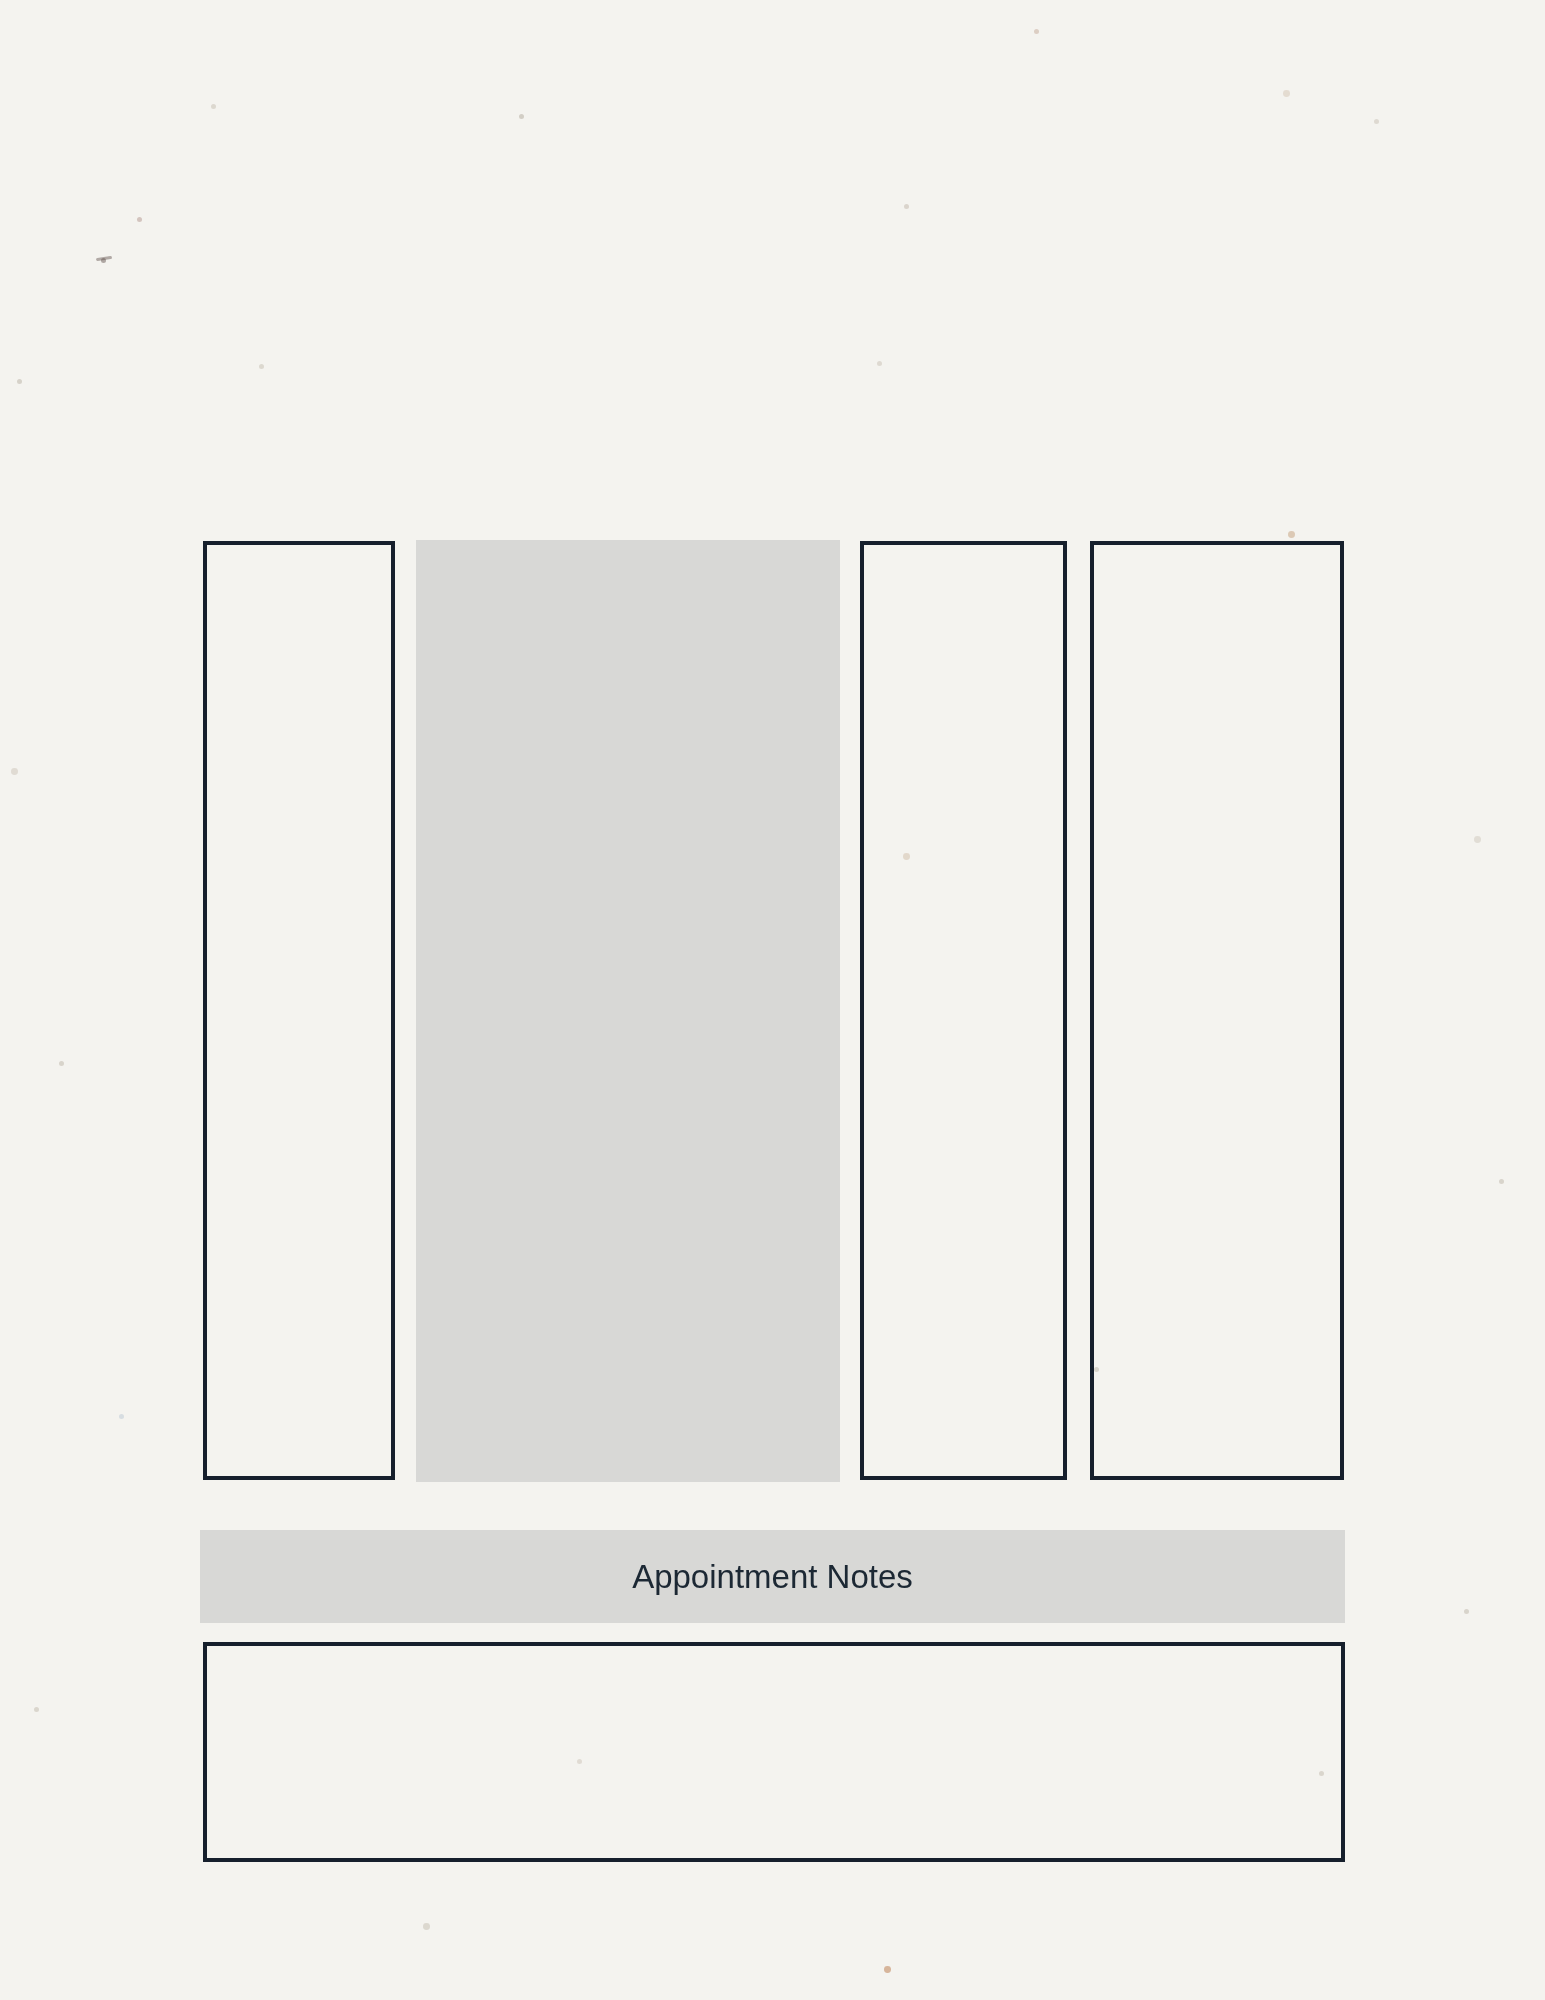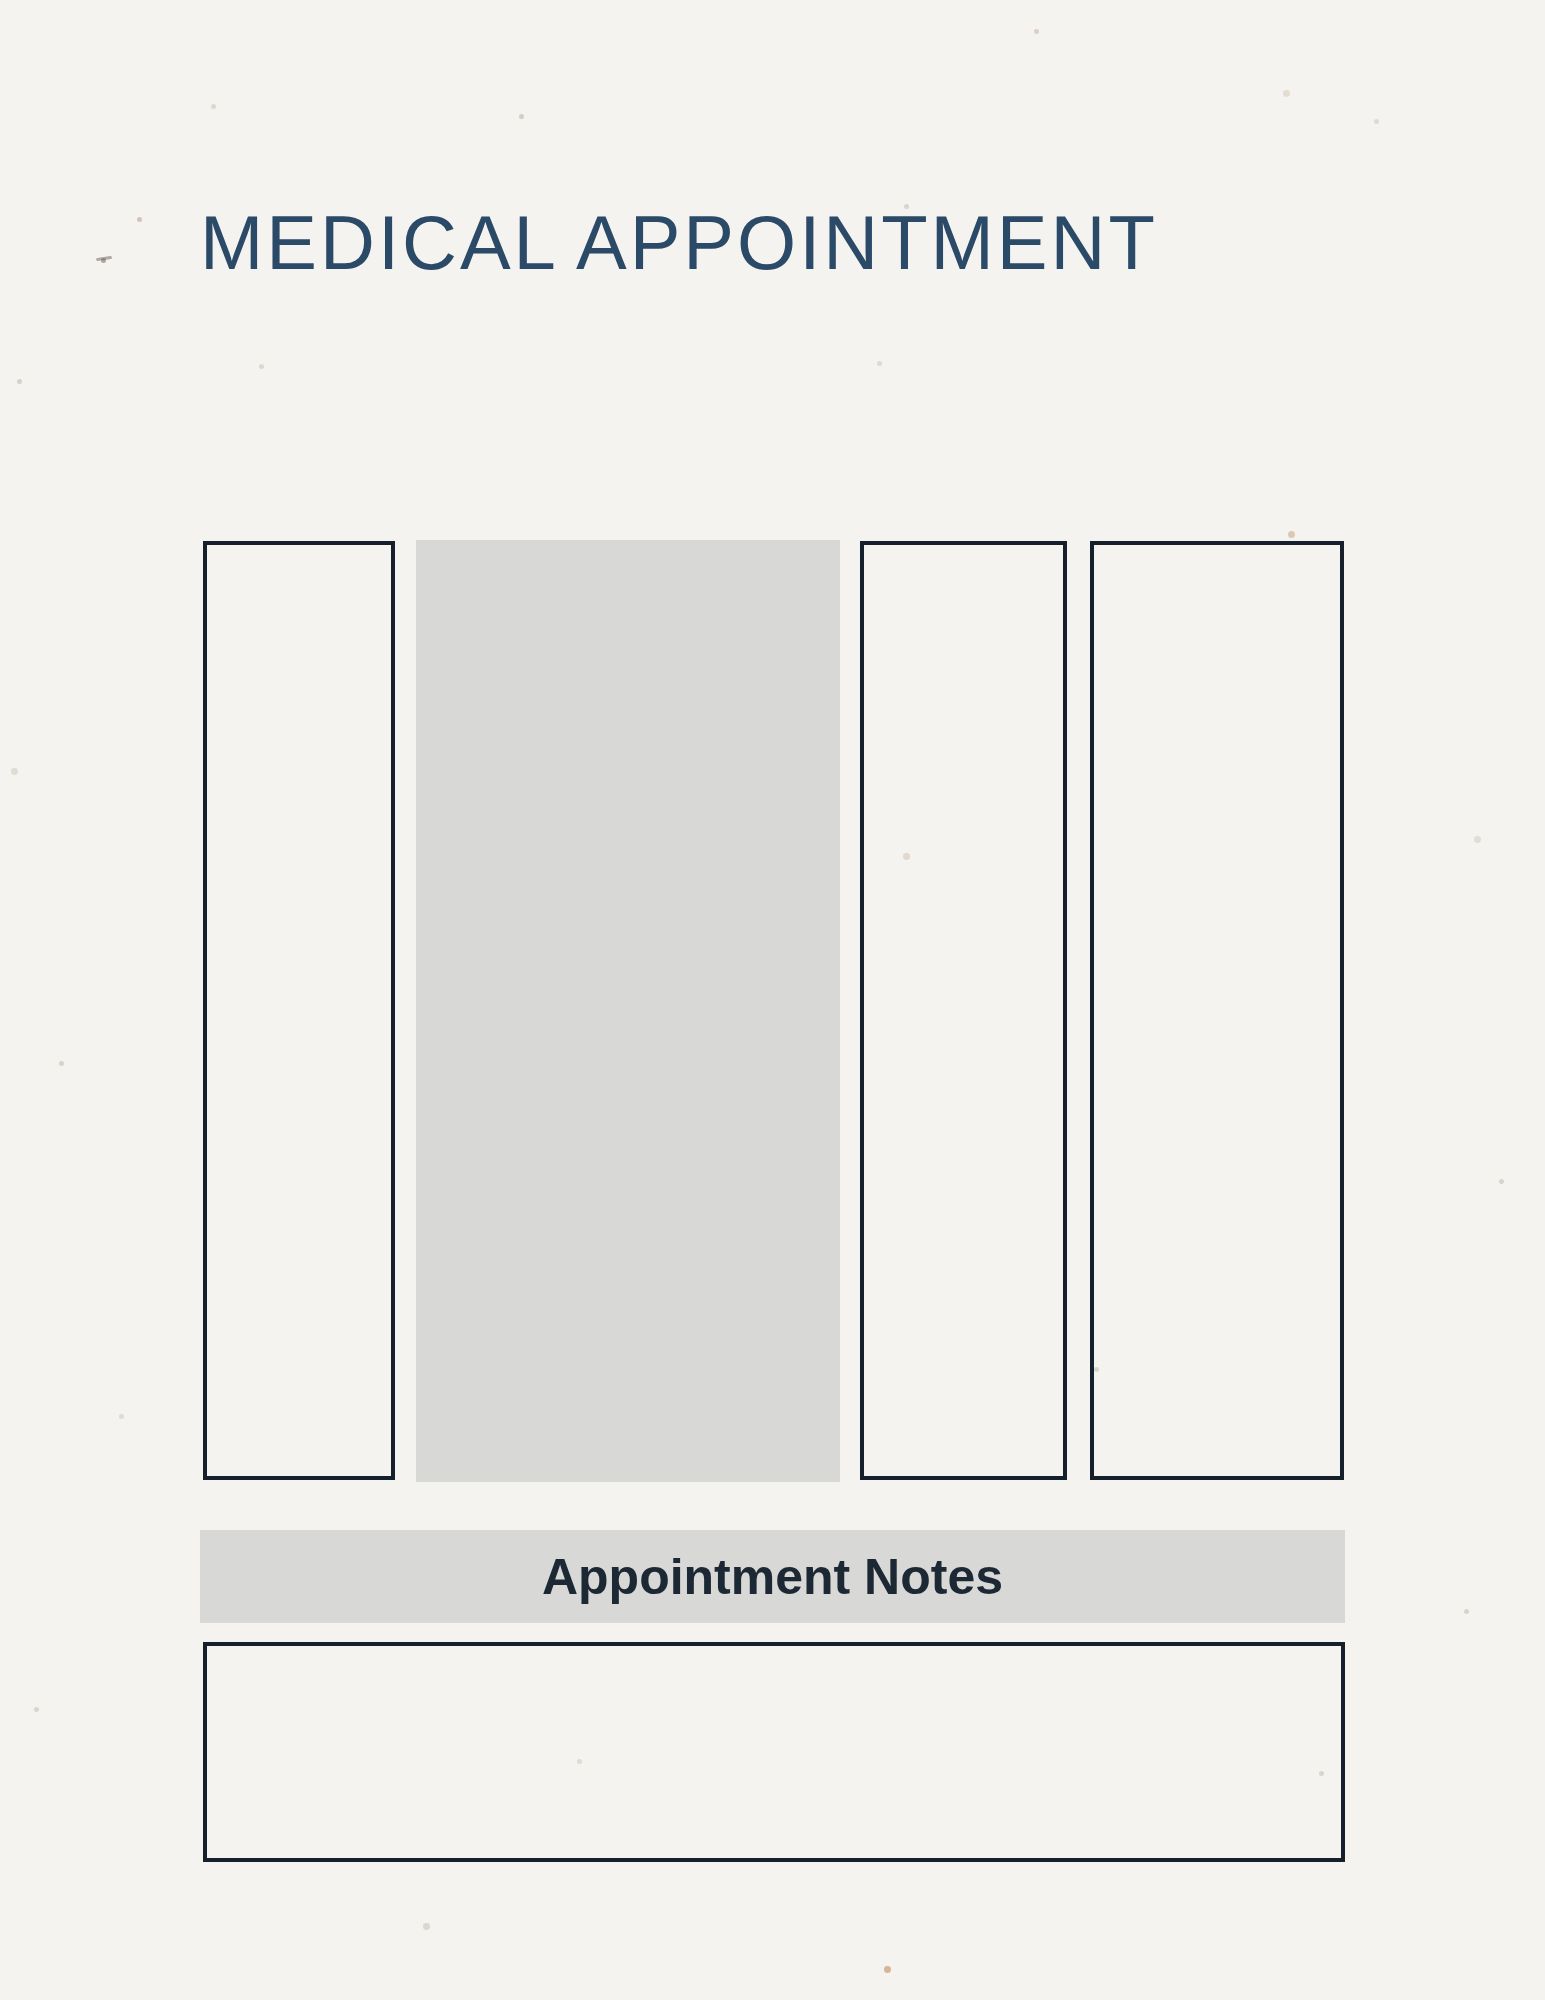--- a/index.html
+++ b/index.html
@@ -112,42 +112,41 @@
   .notes-label-bar {
     position: absolute;
     left: 200px; top: 1530px;
     width: 1145px; height: 93px;
     background: var(--light-panel, #d8d8d6);
     display: flex;
     align-items: center;
     justify-content: center;
   }
   .notes-label-bar span {
-    font-size: 50px;
-    font-weight: 700;
+    font-size: 33px;
+    font-weight: 400;
     color: var(--header-text, #1c2834);
   }
   .notes-big-box {
     position: absolute;
     left: 203px; top: 1642px;
     width: 1142px; height: 220px;
     box-sizing: border-box;
     border: 4px solid var(--box-border, #161f2c);
     background: transparent;
   }
 </style>
 </head>
 <body>
 
 <div class="page">
 
   <div class="speckles"></div>
   <div class="paper-mark"></div>
 
-  <h1 class="page-title">MEDICAL APPOINTMENT</h1>
 
 
   <div class="entry-box b-date"></div>
 
   <div class="entry-box b-description"></div>
 
   <div class="entry-box b-doctor"></div>
 
   <div class="entry-box b-notes"></div>
 

